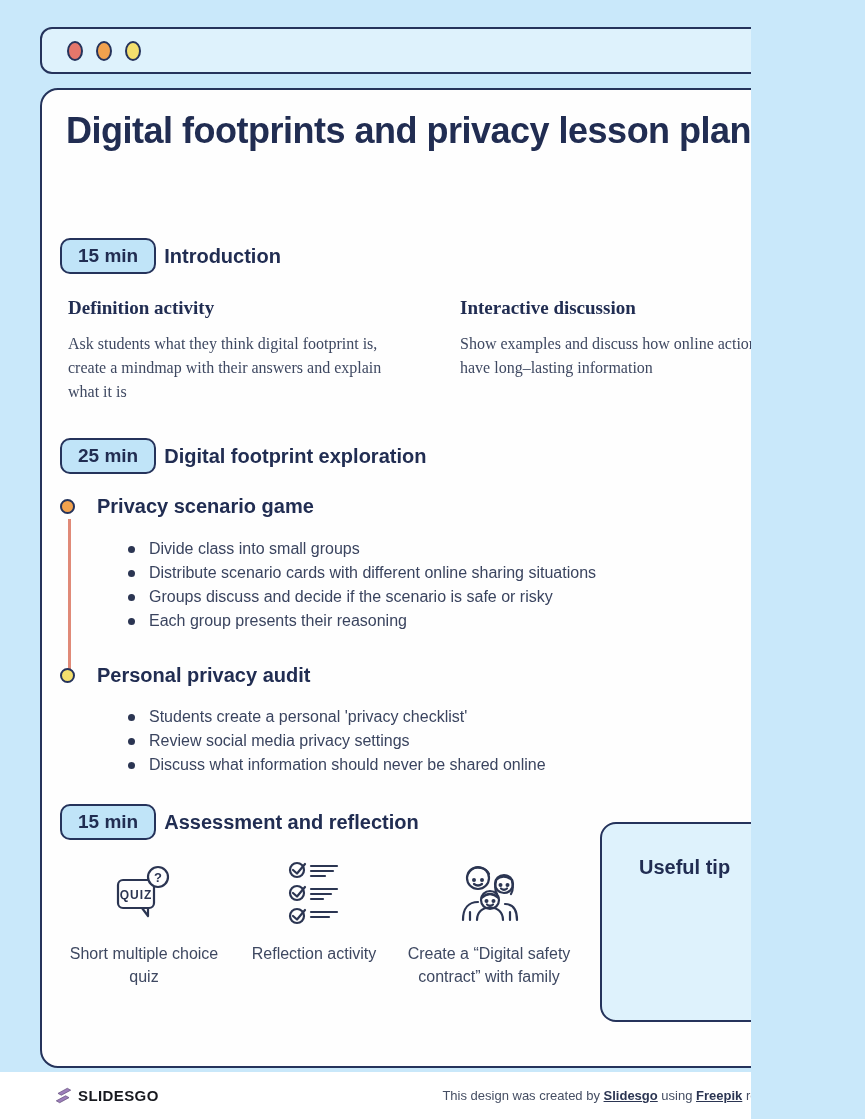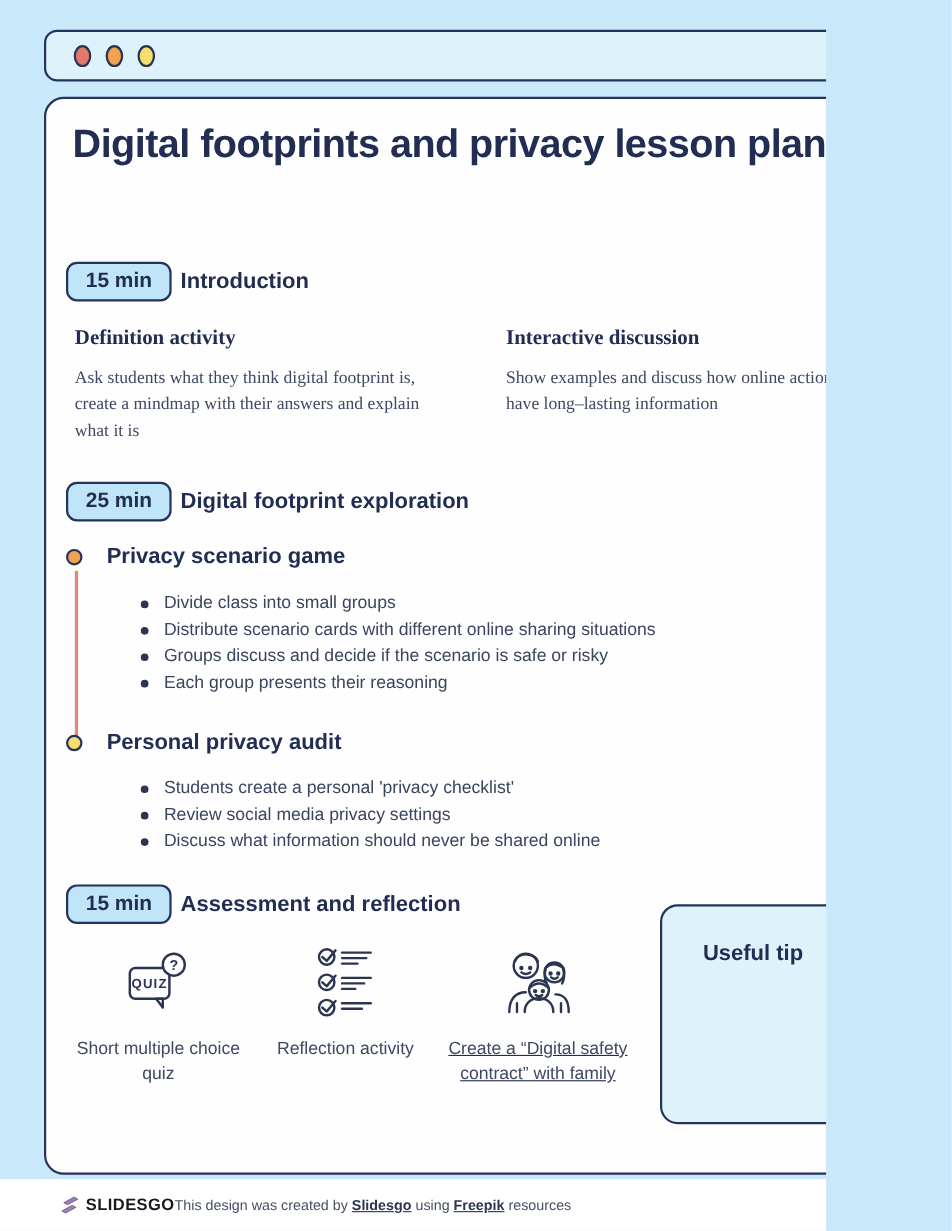--- a/index.html
+++ b/index.html
@@ -47,36 +47,36 @@
   .tl-heading { position:absolute; left:55px; font-size:20px; font-weight:800; }
   #tl-h1 { top:405px; } #tl-h2 { top:574px; }
   .bullet-list { position:absolute; left:86px; list-style:none; }
   #tl-b1 { top:447px; } #tl-b2 { top:615px; }
   .bullet-list li { display:flex; align-items:center; height:24px; font-size:16px; color:#3a445f; }
   .bullet-dot { flex:none; width:7px; height:7px; border-radius:50%; background:#2b3552; margin-right:14px; }
   
   .activity { position:absolute; text-align:center; }
   #act1 { left:22px;  top:766px; width:160px; }
   #act2 { left:192px; top:766px; width:160px; }
-  #act3 { left:362px; top:766px; width:170px;text-decoration:underline; }
+  #act3 { left:362px; top:766px; width:170px; }
   .activity svg { display:block; margin:0 auto 12px; }
   .activity-label { font-size:16px; line-height:1.45; color:#3e4861; }
   
   .tip {
     position:absolute; left:600px; top:822px; width:280px; height:200px;
     background:#def2fc; border:2.5px solid #25335b; border-radius:16px;
     padding:32px 0 0 37px; z-index:5;
   }
   .tip-title { font-size:20px; font-weight:800; margin-bottom:13px; }
   .tip-body { width:162px; font-size:16px; line-height:1.5; color:#3e4861; }
   
   .footer {
     position:absolute; left:0; top:1072px; width:865px; height:47px;
     background:#ffffff; display:flex; align-items:center;
-    padding:0 62px 0 55px;
+    justify-content:space-between; padding:0 62px 0 55px;
   }
   .brand { display:flex; align-items:center; gap:6px; font-size:15px;
            font-weight:800; letter-spacing:0.4px; color:#17191f; }
   .attribution { font-size:13px; color:#454e63; }
   .attribution .link { font-weight:700; text-decoration:underline; color:#2b3552; cursor:pointer; }
   .lineart { fill:none; stroke:#2b3552; stroke-width:2.2; stroke-linecap:round; stroke-linejoin:round; }
   .lineart text { fill:#2b3552; stroke:none; font-family:"Liberation Sans",sans-serif; font-weight:700; }
 </style>
 </head>
 <body>

